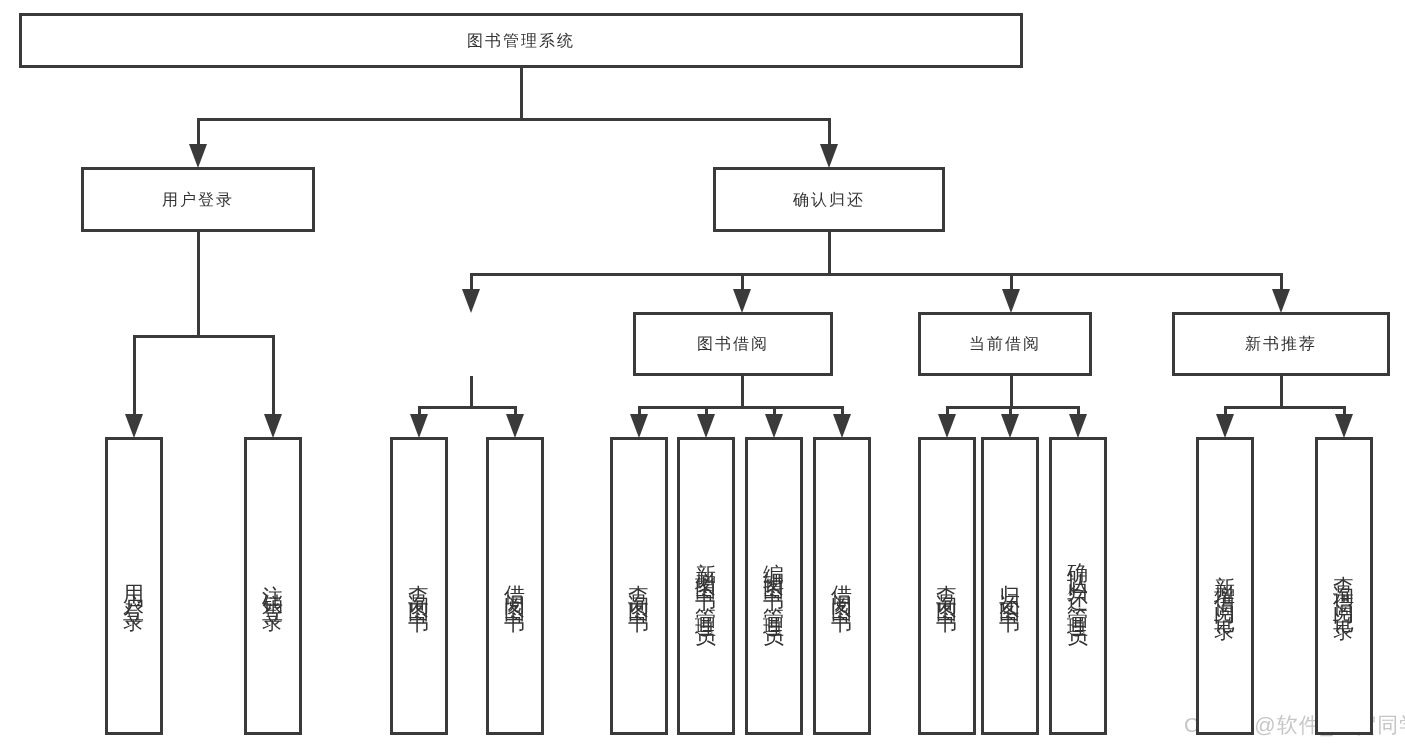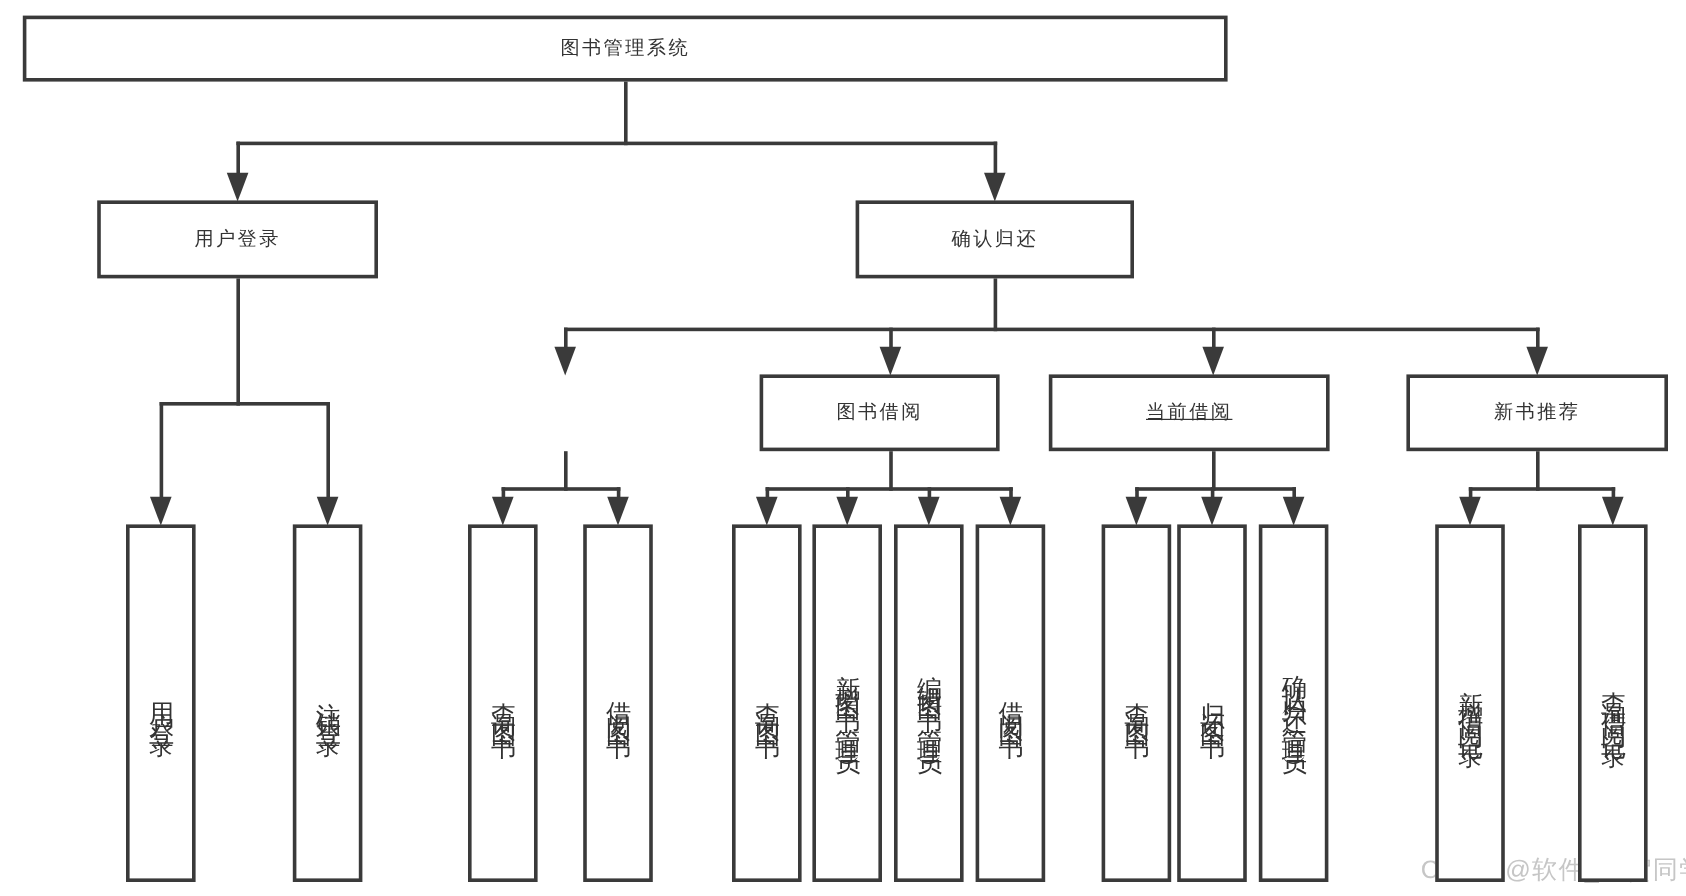--- a/index.html
+++ b/index.html
@@ -53,21 +53,21 @@
 </style>
 </head>
 <body>
 
 <div class="canvas" id="canvas">
   <div class="watermark">CSDN @软件_小贺同学</div>
 <div class="node" style="left: 19px; top: 13px; width: 1004px; height: 55px;">图书管理系统</div>
     <div class="node" style="left: 81px; top: 167px; width: 234px; height: 65px;">用户登录</div>
     <div class="node" style="left: 713px; top: 167px; width: 232px; height: 65px;">确认归还</div>
     <div class="node" style="left: 633px; top: 312px; width: 200px; height: 64px;">图书借阅</div>
-    <div class="node" style="left: 874px; top: 312px; width: 234px; height: 64px; text-decoration: underline;">当前借阅</div>
+    <div class="node" style="left: 918px; top: 312px; width: 174px; height: 64px;">当前借阅</div>
     <div class="node" style="left: 1172px; top: 312px; width: 218px; height: 64px;">新书推荐</div>
     <div class="node vertical" style="left: 105px; top: 437px; width: 58px; height: 298px;">用户登录</div>
     <div class="node vertical" style="left: 244px; top: 437px; width: 58px; height: 298px;">注销登录</div>
     <div class="node vertical" style="left: 390px; top: 437px; width: 58px; height: 298px;">查询图书</div>
     <div class="node vertical" style="left: 486px; top: 437px; width: 58px; height: 298px;">借阅图书</div>
     <div class="node vertical" style="left: 610px; top: 437px; width: 58px; height: 298px;">查询图书</div>
     <div class="node vertical" style="left: 677px; top: 437px; width: 58px; height: 298px;">新增图书（管理员）</div>
     <div class="node vertical" style="left: 745px; top: 437px; width: 58px; height: 298px;">编辑图书（管理员）</div>
     <div class="node vertical" style="left: 813px; top: 437px; width: 58px; height: 298px;">借阅图书</div>
     <div class="node vertical" style="left: 918px; top: 437px; width: 58px; height: 298px;">查询图书</div>

